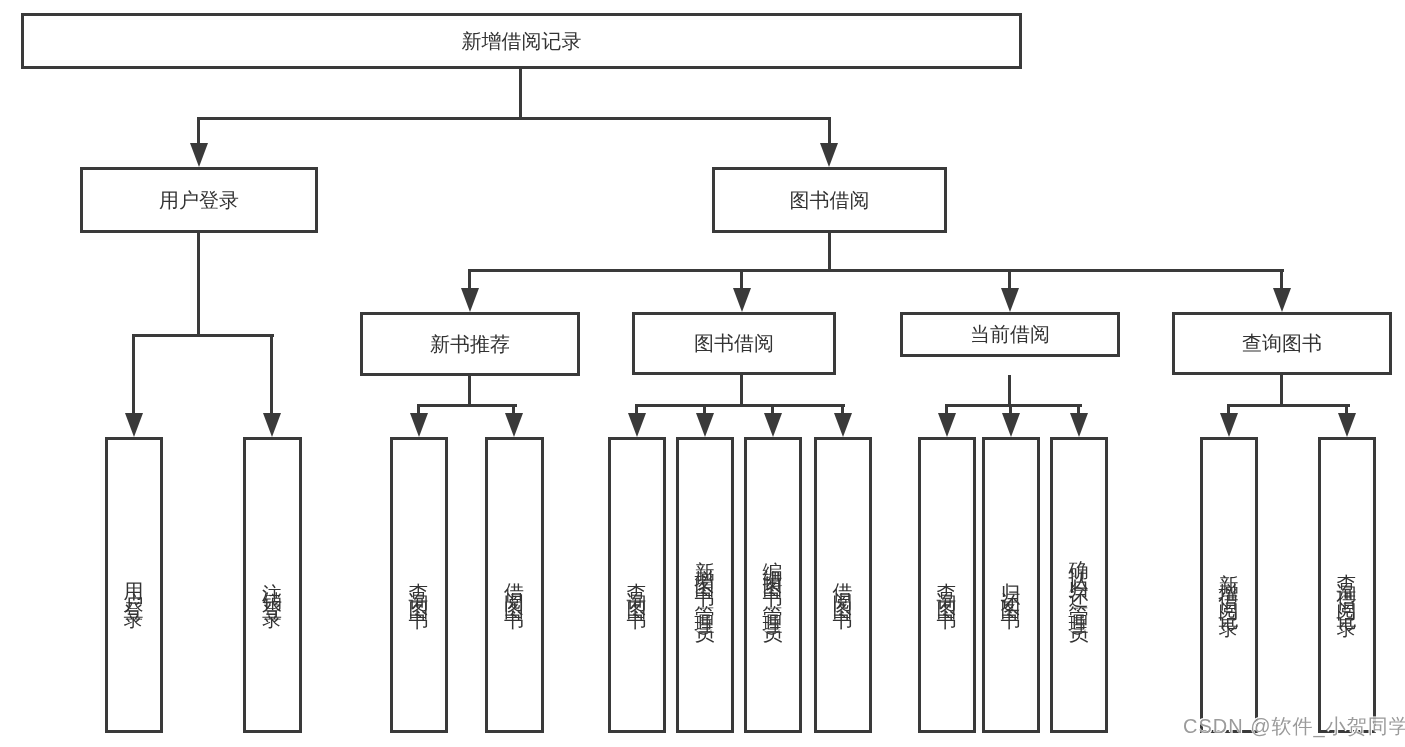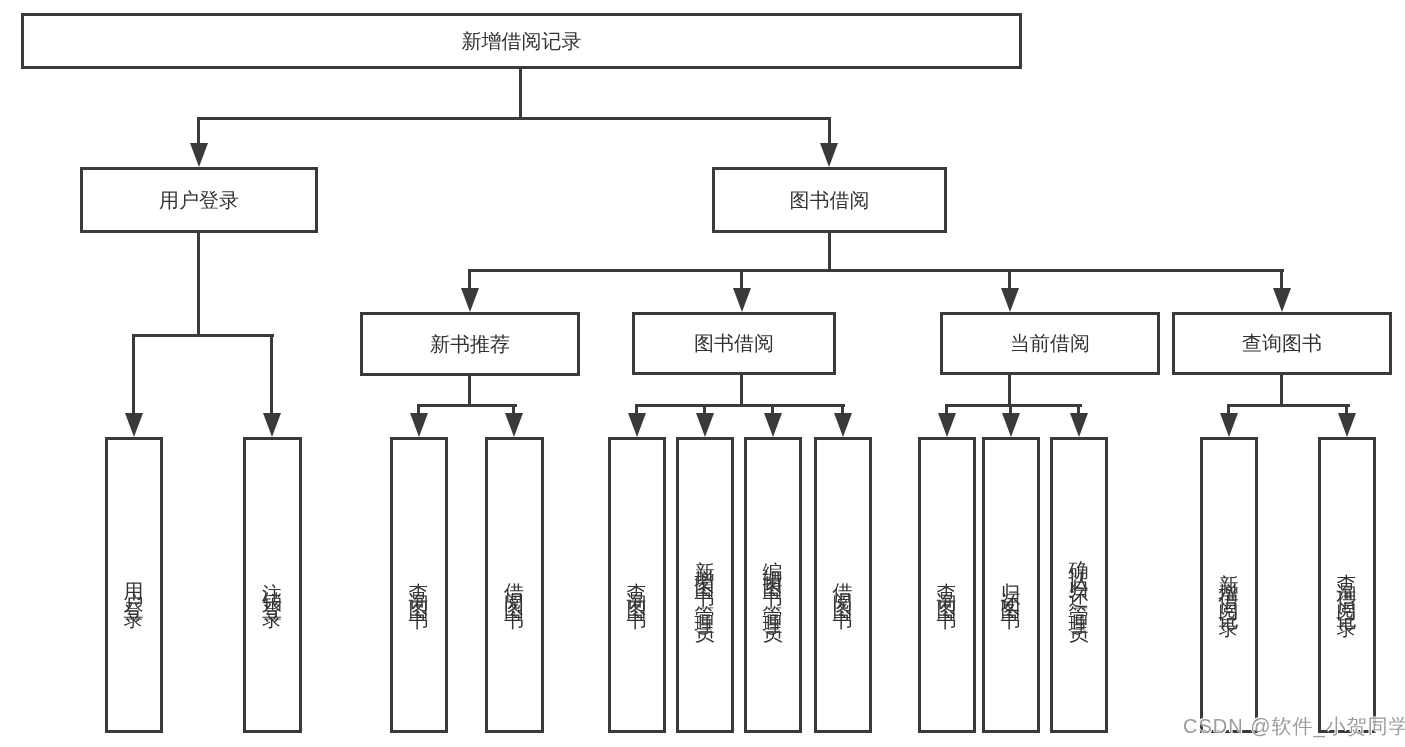--- a/index.html
+++ b/index.html
@@ -54,21 +54,21 @@
 </div>
 
 <div class="box" style="left:360px;top:312px;width:220px;height:64px;">
   <span>新书推荐</span>
 </div>
 
 <div class="box" style="left:632px;top:312px;width:204px;height:63px;">
   <span>图书借阅</span>
 </div>
 
-<div class="box" style="left:900px;top:312px;width:220px;height:63px;margin-left:40px;">
+<div class="box" style="left:900px;top:312px;width:220px;height:45px;">
   <span>当前借阅</span>
 </div>
 
 <div class="box" style="left:1172px;top:312px;width:220px;height:63px;">
   <span>查询图书</span>
 </div>
 
 <div class="box leaf" style="left:105px;top:437px;width:58px;height:296px;">
   <span>用户登录</span>
 </div>

